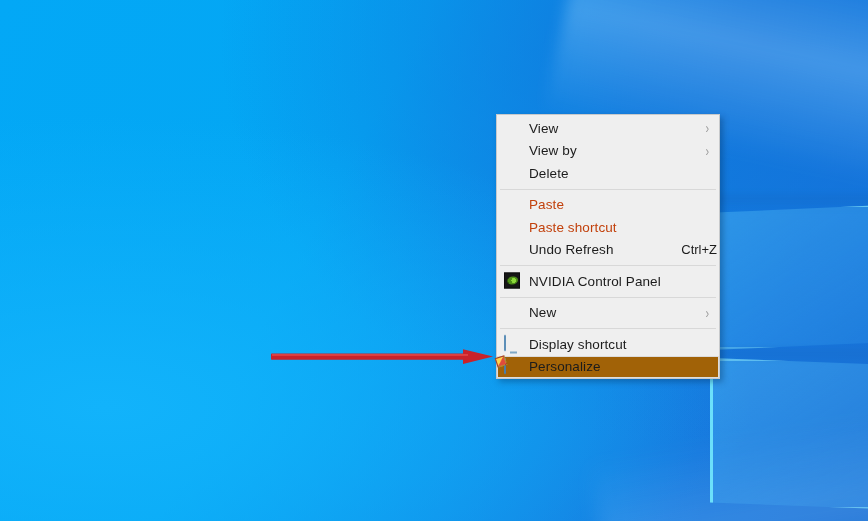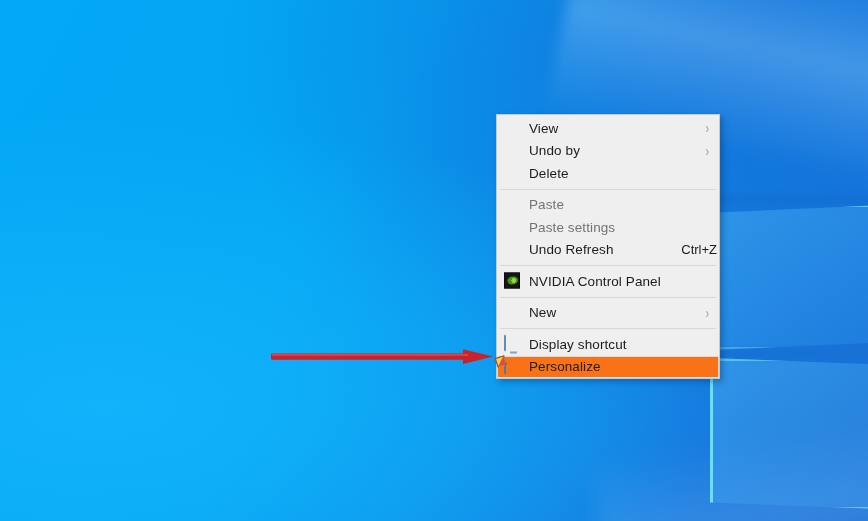--- a/index.html
+++ b/index.html
@@ -73,22 +73,22 @@
   }
   .mi {
     position:relative;
     height:22.5px;
     display:flex;
     align-items:center;
     padding-left:8px;
   }
   .mi .label { padding-left:24px; letter-spacing:.1px; line-height:1; }
   .mi.has-icon .label { padding-left:24px; }
-  .mi.disabled .label { color:#737373; }
-  .mi.hl { background:#f97316; box-shadow:inset 0 0 0 1px #dcdcdc; }
+  .mi.disabled .label { color:#c2410c; }
+  .mi.hl { background:#a16207; box-shadow:inset 0 0 0 1px #dcdcdc; }
   .accel { margin-left:auto; padding-right:2px; color:#1c1c1c; font-size:13px; }
   .chev {
     margin-left:auto; padding-right:10px;
     color:#9b9b9b; font-size:14px; line-height:1;
     transform:scaleX(.78);
   }
   .sep { height:1px; background:#d8d8d8; margin:4px 3px 4px 3px; }
 
   
   .islot {
@@ -157,36 +157,36 @@
 </div>
 
 <div id="context-menu">
 
   <div class="mi">
     <span class="label">View</span>
     <span class="chev">›</span>
   </div>
 
   <div class="mi">
-    <span class="label">Undo by</span>
+    <span class="label">View by</span>
     <span class="chev">›</span>
   </div>
 
   <div class="mi">
     <span class="label">Delete</span>
   </div>
 
   <div class="sep"></div>
 
   <div class="mi disabled">
     <span class="label">Paste</span>
   </div>
 
   <div class="mi disabled">
-    <span class="label">Paste settings</span>
+    <span class="label">Paste shortcut</span>
   </div>
 
   <div class="mi">
     <span class="label">Undo Refresh</span>
     <span class="accel">Ctrl+Z</span>
   </div>
 
   <div class="sep"></div>
 
   <div class="mi has-icon">

